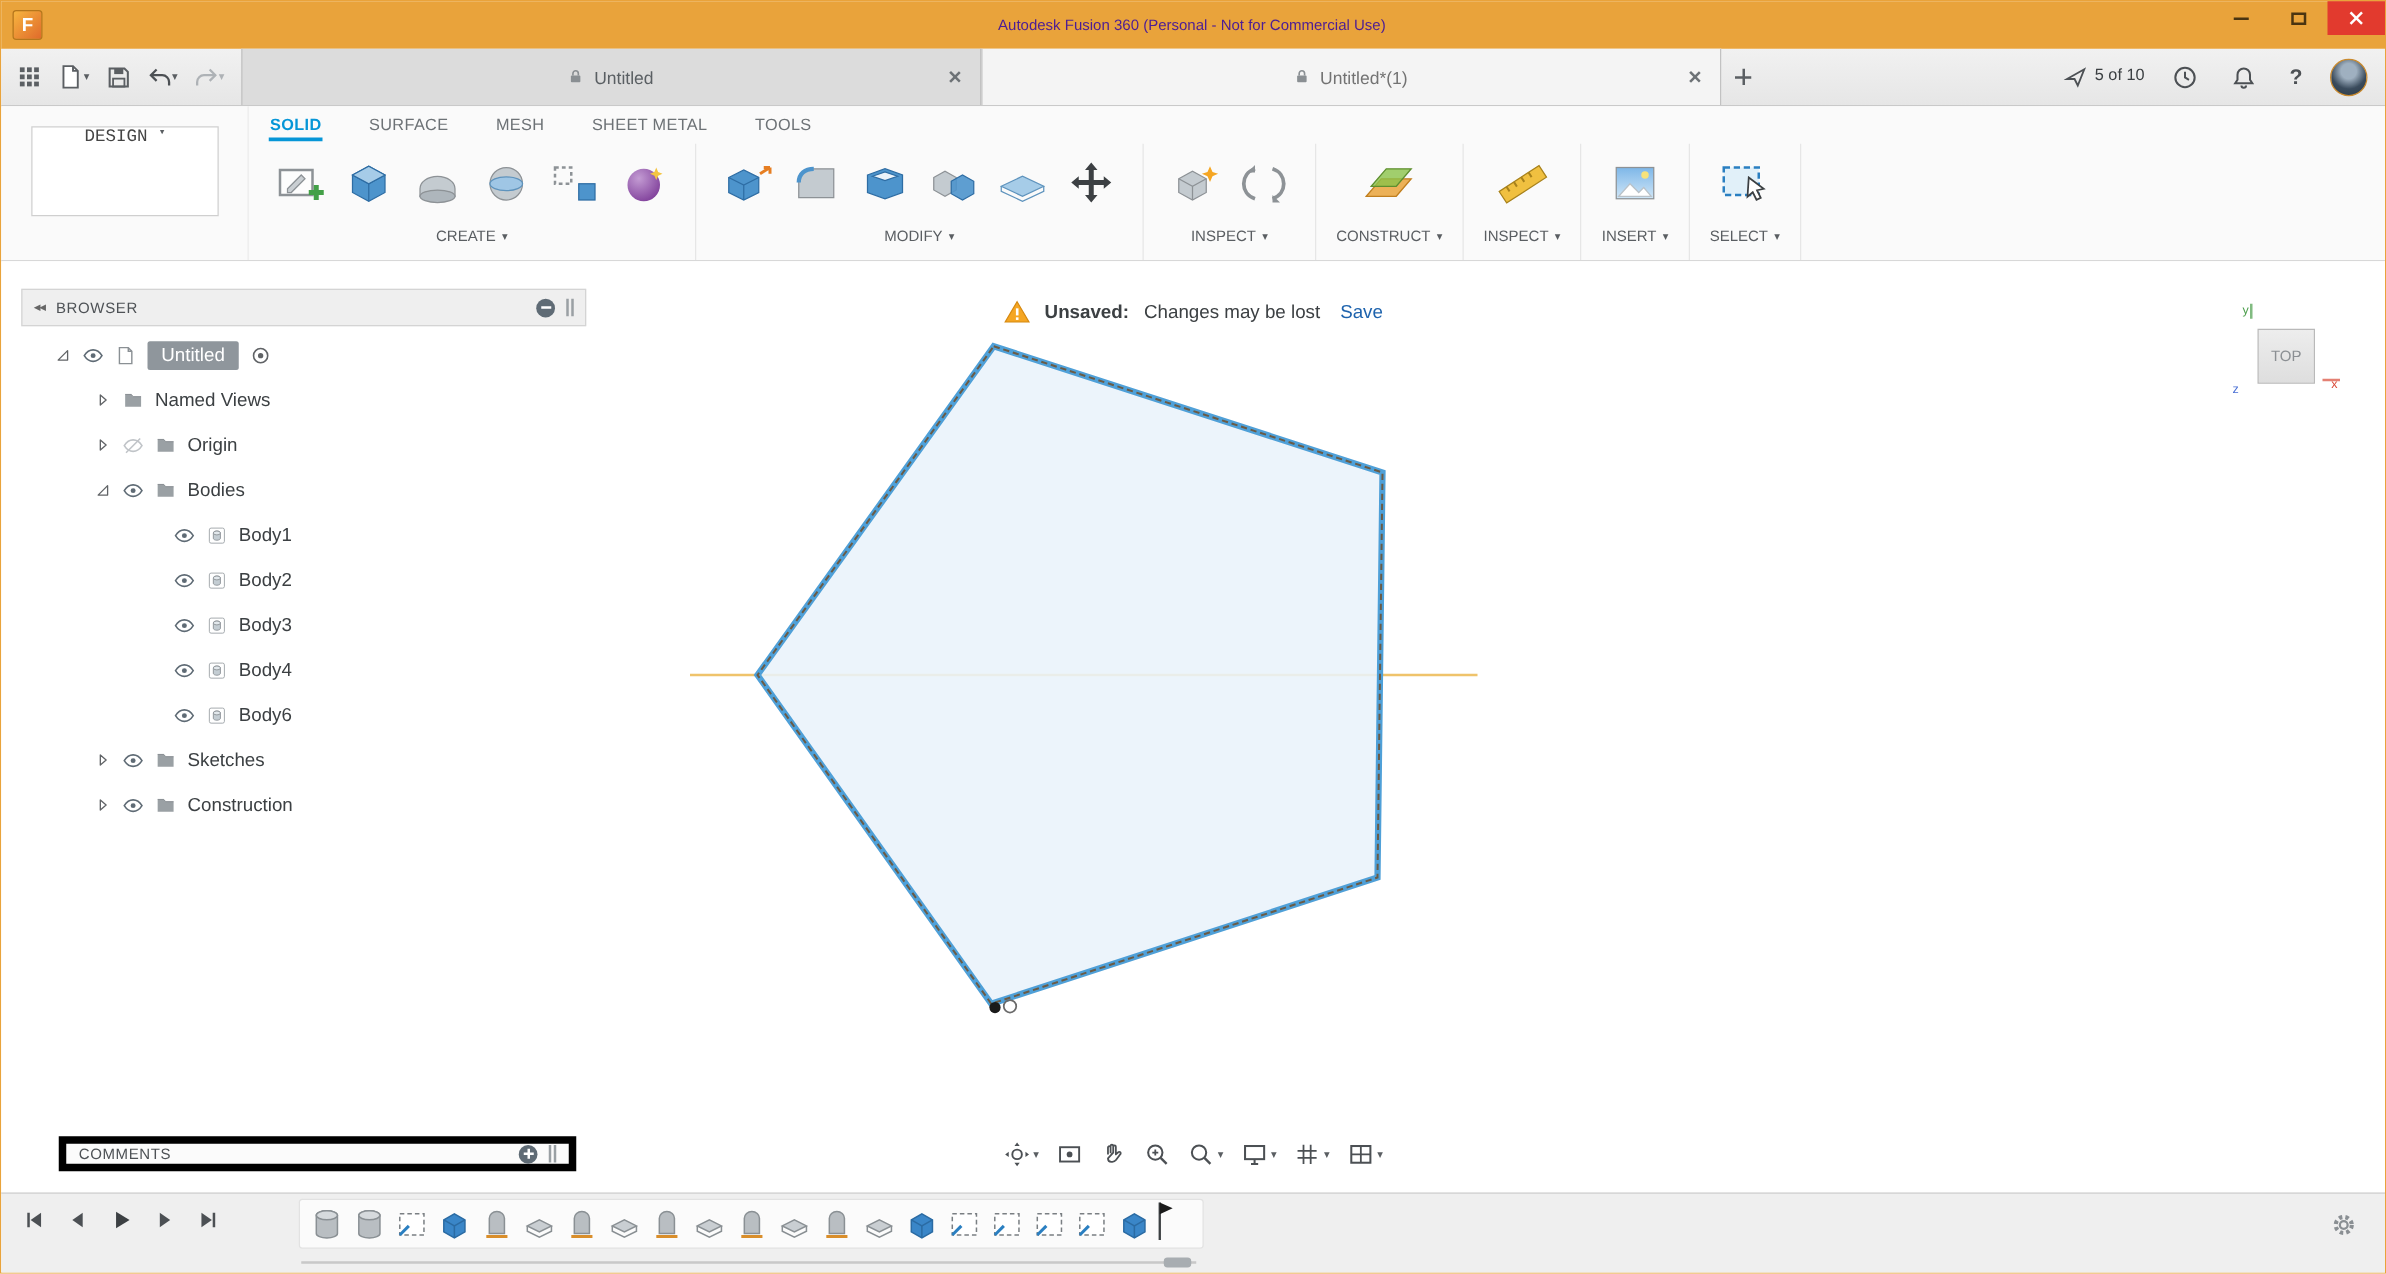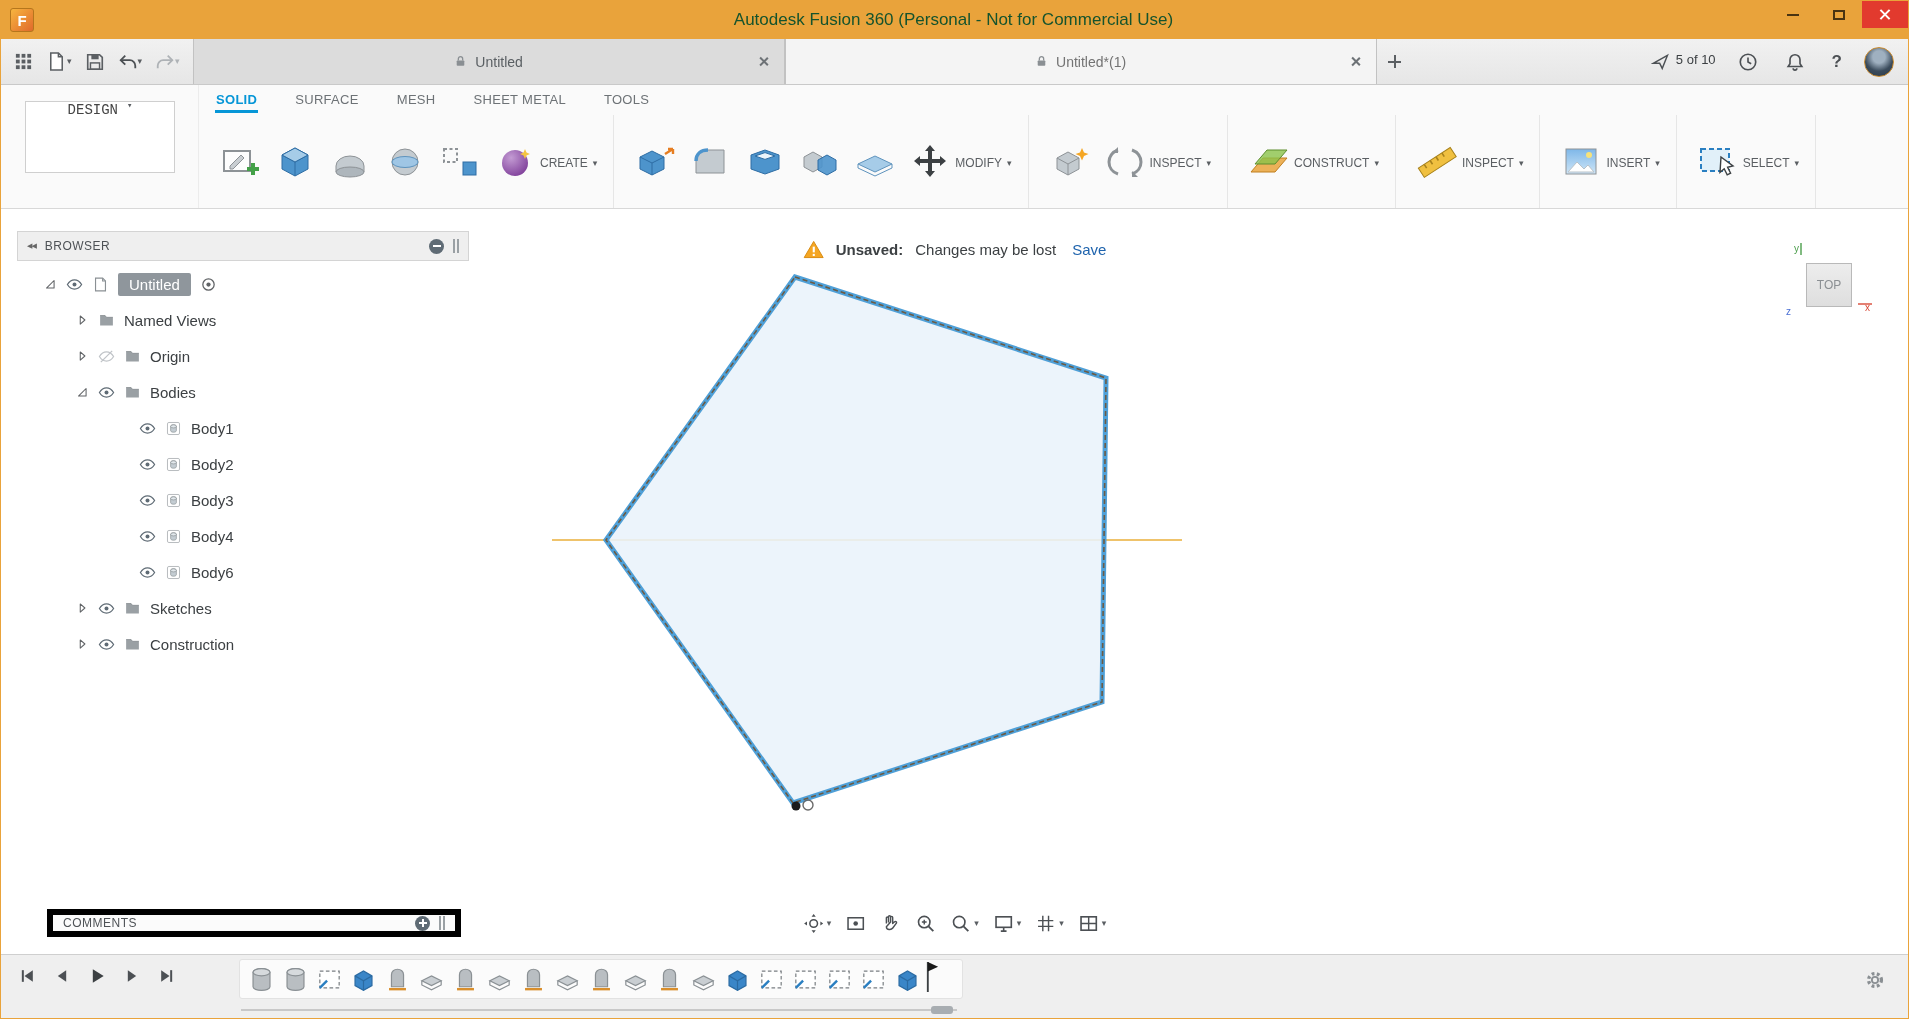--- a/index.html
+++ b/index.html
@@ -3,21 +3,21 @@
 <meta charset="utf-8">
 <style>
 *{box-sizing:border-box;margin:0;padding:0}
 html,body{width:1909px;height:1019px;overflow:hidden}
 body{font-family:"Liberation Sans",sans-serif;background:#fff}
 .window{width:1909px;height:1019px;border:1px solid #E9A33B;display:flex;flex-direction:column;background:#fff;position:relative}
 
 
 .titlebar{height:38px;background:#E9A33B;display:flex;align-items:center;position:relative;flex:0 0 auto}
 .app-logo{width:24px;height:24px;margin-left:9px;border-radius:3px;background:linear-gradient(135deg,#f7b53f,#e06a2b);color:#fff;font-weight:bold;font-size:15px;display:flex;align-items:center;justify-content:center;border:1px solid #b5761c}
-.title{position:absolute;left:0;right:2px;text-align:center;font-size:17px;color:#14532d;pointer-events:none}
+.title{position:absolute;left:0;right:2px;text-align:center;font-size:12px;color:#4c1d95;pointer-events:none}
 .win-controls{margin-left:auto;display:flex;align-self:flex-start;height:27px}
 .win-btn{width:46px;height:27px;display:flex;align-items:center;justify-content:center;cursor:pointer}
 .min-glyph{width:12px;height:2px;background:#4a3411}
 .max-glyph{width:12px;height:10px;border:2px solid #4a3411}
 .close-btn{background:#E23A2E}
 .x-glyph{position:relative;width:13px;height:13px}
 .x-glyph::before,.x-glyph::after{content:"";position:absolute;left:5.5px;top:0;width:2px;height:13px;background:#fff}
 .x-glyph::before{transform:rotate(45deg)}.x-glyph::after{transform:rotate(-45deg)}
 
 
@@ -44,21 +44,21 @@
 
 
 .ribbon{height:124px;background:#FAFAFA;border-bottom:1px solid #D8D8D8;display:flex;flex:0 0 auto}
 .design-wrap{width:198px;flex:0 0 auto;display:flex;align-items:flex-start;padding:16px 0 0 24px;border-right:1px solid #ECECEC}
 .design-btn{width:150px;height:72px;background:#fff;border:1px solid #CFCFCF;font-size:14px;color:#444;display:flex;align-items:flex-start;justify-content:center;gap:9px;cursor:pointer;font-family:Liberation Mono, monospace}
 .ribbon-main{flex:1;display:flex;flex-direction:column;min-width:0}
 .rtabs{display:flex;gap:36px;padding:5px 0 1px 16px;font-size:13px;color:#6d7276}
 .rtab{padding:2px 1px 3px;cursor:pointer;letter-spacing:.3px}
 .rtab.active{color:#0696D7;border-bottom:3px solid #0696D7;font-weight:bold}
 .rgroups{display:flex;flex:1;padding-top:1px}
-.rgroup{display:flex;flex-direction:row;align-items:center;padding:0 16px;border-right:1px solid #E6E6E6}
+.rgroup{display:flex;flex-direction:column;align-items:center;padding:0 16px;border-right:1px solid #E6E6E6}
 .ricons{display:flex;align-items:center;gap:5px;height:64px}
 .ricon{width:50px;height:48px;display:flex;align-items:center;justify-content:center;cursor:pointer}
 .ricon svg{width:46px;height:40px}
 .rlabel{font-size:12px;color:#5a5e62;display:flex;align-items:center;gap:5px;margin-top:3px;cursor:pointer}
 
 
 .canvas{flex:1;position:relative;background:#fff;overflow:hidden}
 .canvas-svg{position:absolute;left:0;top:0}
 
 

